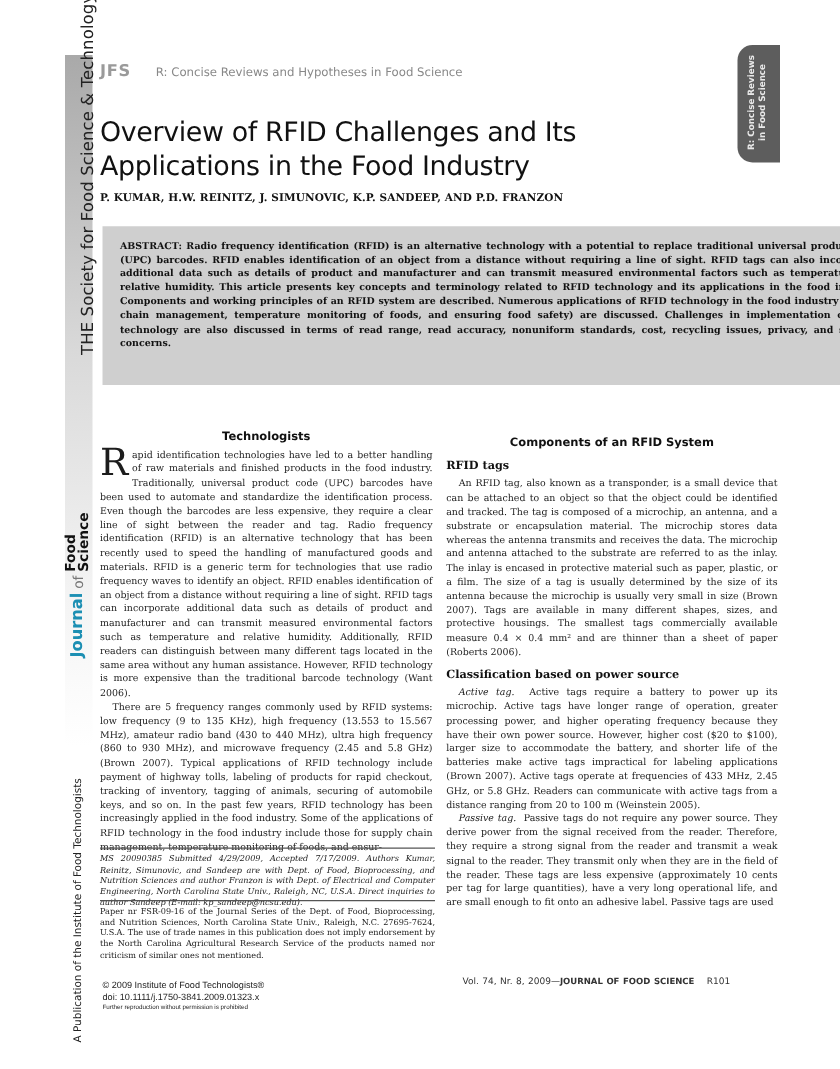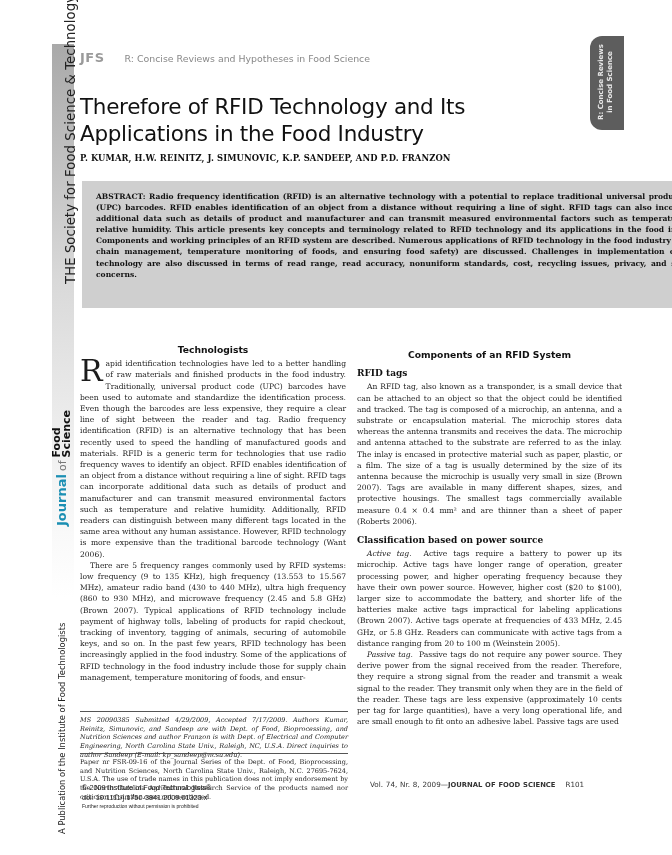--- a/index.html
+++ b/index.html
@@ -32,21 +32,21 @@
   .col { position: absolute; font-size: 7.55px; line-height: 11.2px; text-align: justify; color: #1c1c1c; }
   .col-left { left: 80px; top: 342px; width: 266px; }
   .col-right { left: 357px; top: 339px; width: 265px; }
   .col p { margin: 0; }
   .indent { text-indent: 10px; }
   .sec-head { font-family: "DejaVu Sans", sans-serif; font-weight: bold; font-size: 9.2px; text-align: center; margin: 2px 0 3px; color: #111; }
   .sub-head { font-weight: bold; font-size: 9px; margin: 8px 0 2px; text-align: left; color: #111; }
   .dropcap { float: left; font-size: 30px; line-height: 22px; margin: 2px 3px 0 0; }
   em { font-style: italic; }
 
-  .footnote { position: absolute; left: 80px; width: 268px; font-size: 6.5px; line-height: 8.7px; text-align: justify; color: #222; margin-top: 33px; }
+  .footnote { position: absolute; left: 80px; width: 268px; font-size: 6.5px; line-height: 8.7px; text-align: justify; color: #222; }
   .fn1 { top: 678px; border-top: 1px solid #555; padding-top: 4px; font-style: italic; }
   .fn2 { top: 720px; border-top: 1px solid #555; padding-top: 4px; }
 
   .copyright { position: absolute; left: 82px; top: 783px; font-family: Liberation Sans, sans-serif; font-size: 7.3px; line-height: 9.5px; color: #222; }
   .copyright .small { font-size: 5px; }
 
   .folio { position: absolute; left: 370px; top: 780px; font-family: "DejaVu Sans", sans-serif; font-size: 7.2px; color: #333; word-spacing: 0.5px; }
   .folio b { font-weight: bold; font-size: 6.8px; }
   .folio .pg { margin-left: 10px; }
 </style>
@@ -65,21 +65,21 @@
     <span>R: Concise Reviews</span><br>
     <span>in Food Science</span>
   </div>
 </div>
 
 <div class="running-head">
   <span class="jfs">JFS</span><span>R: Concise Reviews and Hypotheses in Food Science</span>
 </div>
 
 <div class="title">
-  <span>Therefore of RFID Technology and Its</span><br>
+  <span>Overview of RFID Challenges and Its</span><br>
   <span>Applications in the Food Industry</span>
 </div>
 <div class="authors">P. KUMAR, H.W. REINITZ, J. SIMUNOVIC, K.P. SANDEEP, AND P.D. FRANZON</div>
 
 <div class="abstract">
   <p>ABSTRACT:  Radio frequency identification (RFID) is an alternative technology with a potential to replace traditional universal product code (UPC) barcodes. RFID enables identification of an object from a distance without requiring a line of sight. RFID tags can also incorporate additional data such as details of product and manufacturer and can transmit measured environmental factors such as temperature and relative humidity. This article presents key concepts and terminology related to RFID technology and its applications in the food industry. Components and working principles of an RFID system are described. Numerous applications of RFID technology in the food industry (supply chain management, temperature monitoring of foods, and ensuring food safety) are discussed. Challenges in implementation of RFID technology are also discussed in terms of read range, read accuracy, nonuniform standards, cost, recycling issues, privacy, and security concerns.</p>
 </div>
 
 <div class="col col-left">
   <div class="sec-head">Technologists</div>

